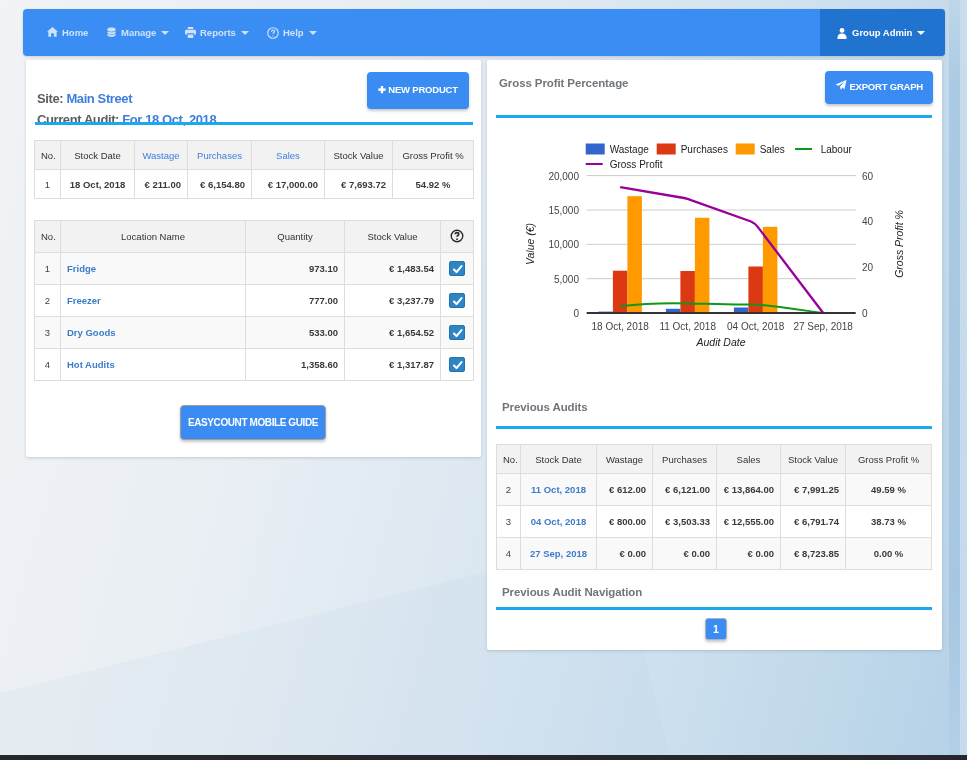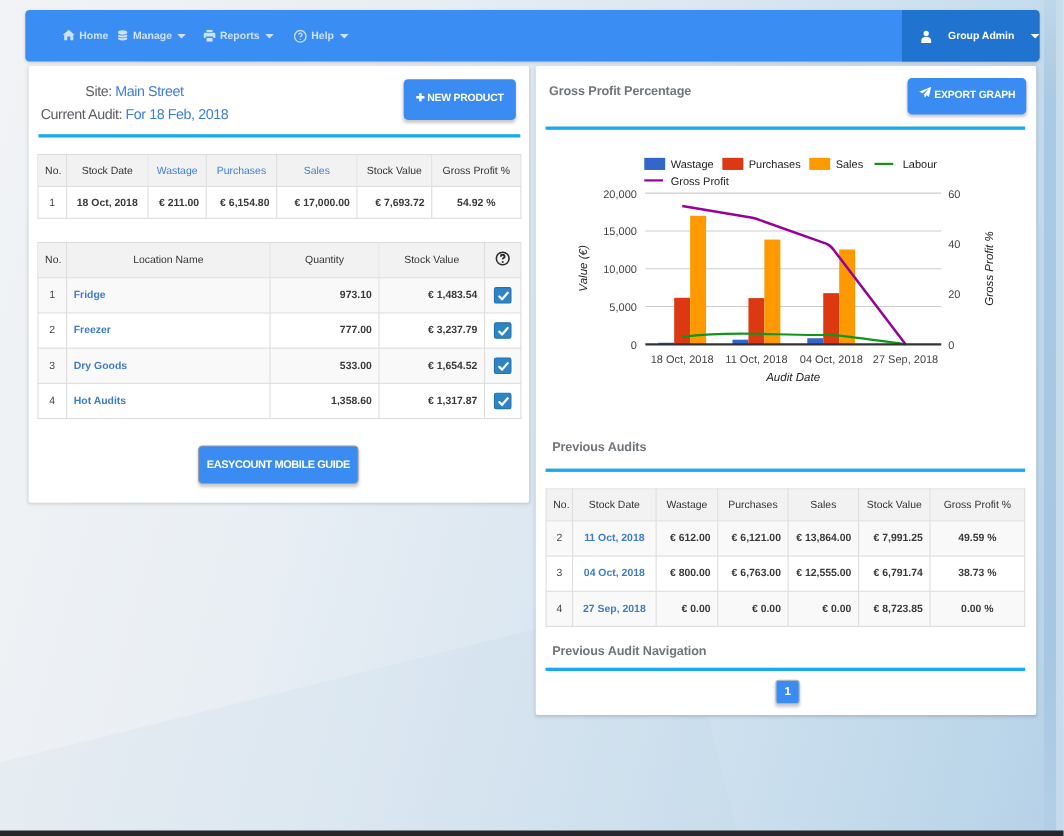--- a/index.html
+++ b/index.html
@@ -18,32 +18,32 @@
 .footer { position:absolute; left:0; right:0; bottom:0; height:5px; background:#27272b; }
 
 
 .navbar { position:absolute; left:23px; top:9px; width:922px; height:47px;
   background:#3a8ef3; border-radius:4px; box-shadow:0 1px 3px rgba(0,0,0,0.15); }
 .nav-items { position:absolute; left:0; top:0; height:47px; }
 .nav-item { position:absolute; top:0; height:47px; display:flex; align-items:center; color:#cfe2fb; font-size:9.5px; font-weight:bold; }
 .nav-item svg { margin-right:4px; }
 .caret { display:inline-block; width:0; height:0; border-left:4px solid transparent; border-right:4px solid transparent; border-top:4px solid #cde1fb; margin-left:5px; }
 .usr { position:absolute; right:0; top:0; width:125px; height:47px; background:#2173d0;
-  border-radius:0 4px 4px 0; display:flex; align-items:center; justify-content:space-between; padding-left:16px;
+  border-radius:0 4px 4px 0; display:flex; align-items:center; justify-content:flex-start; padding-left:16px;
   color:#fff; font-size:9.5px; font-weight:bold; }
 .usr .caret { border-top-color:#fff; }
 .usr svg { margin-right:4px; }
 
 
 .card { position:absolute; background:#fff; border-radius:2px; box-shadow:0 1px 3px rgba(80,90,100,0.25); }
 .card-l { left:26px; top:60px; width:455px; height:397px; }
 .card-r { left:487px; top:60px; width:455px; height:590px; }
 .hr-cyan { position:absolute; height:3px; background:#19a9f0; }
 
-.sitelines { position:absolute; left:11px; top:12px; font-size:13px; letter-spacing:-0.4px; font-weight:normal; color:#5b5f63; line-height:21px;text-align:center; }
+.sitelines { position:absolute; left:11px; top:28px; font-size:13px; letter-spacing:-0.4px; font-weight:bold; color:#5b5f63; line-height:21px; }
 .sitelines .bl { color:#3d7edb; }
 
 .btn { position:absolute; background:#3a8cf2; color:#fff; font-weight:bold;
   font-family:"Liberation Sans",sans-serif; text-align:center;
   border:none; border-radius:4px; box-shadow:0 2px 3px rgba(0,0,0,0.22); }
 
 
 table { border-collapse:collapse; table-layout:fixed; font-size:9.5px; color:#3a3a3a; }
 th { background:#f2f2f2; font-weight:normal; color:#333; }
 th, td { border:1px solid #ddd; padding:0 6px; overflow:hidden; white-space:nowrap; }
@@ -70,21 +70,21 @@
 .h-grey { position:absolute; font-size:11.5px; font-weight:bold; color:#71767b; letter-spacing:-0.1px; }
 </style>
 </head>
 <body>
 <div class="diag1"></div>
 <div class="band-r1"></div>
 <div class="band-r2"></div>
 
 <div class="navbar">
   <div class="nav-items">
-    <div class="nav-item" style="left:34px">
+    <div class="nav-item" style="left:24px">
       <svg width="11" height="11" viewBox="0 0 16 16" fill="#cfe2fb">
           <path d="M8 0L0 7h2v7h4v-5h4v5h4V7h2L8 0z"></path>
         </svg>
       Home</div>
     <div class="nav-item" style="left:83px">
       <svg width="11" height="12" viewBox="0 0 16 16" fill="#cfe2fb">
           <path d="M8 0C4.7 0 2 1 2 2.3v1.4C2 5 4.7 6 8 6s6-1 6-2.3V2.3C14 1 11.3 0 8 0zM2 5.5v2C2 8.7 4.7 9.7 8 9.7s6-1 6-2.2v-2C12.7 6.5 10.4 7 8 7S3.3 6.5 2 5.5zm0 3.7v2C2 12.4 4.7 13.4 8 13.4s6-1 6-2.2v-2c-1.3 1-3.6 1.5-6 1.5s-4.7-.5-6-1.5z"></path>
         </svg>
       Manage <span class="caret"></span></div>
     <div class="nav-item" style="left:162px">
@@ -105,21 +105,21 @@
         <circle cx="8" cy="4.5" r="3.2"></circle>
         <path d="M8 8.5c-3.3 0-6 2-6 4.8V16h12v-2.7c0-2.8-2.7-4.8-6-4.8z"></path>
       </svg>
     Group Admin <span class="caret"></span>
   </div>
 </div>
 
 <div class="card card-l">
   <div class="sitelines">
     Site: <span class="bl">Main Street</span><br>
-    Current Audit: <span class="bl">For 18 Feb, 2018</span>
+    Current Audit: <span class="bl">For 18 Oct, 2018</span>
   </div>
   <div class="btn" style="left:341px; top:12px; width:102px; height:37px; line-height:35px; font-size:9.5px; letter-spacing:-0.2px;">✚&nbsp;NEW&nbsp;PRODUCT</div>
   <div class="hr-cyan" style="left:9px; top:62px; width:438px;"></div>
 
   <table class="tbl1">
     <colgroup>
         <col style="width:26px">
         <col style="width:74px">
         <col style="width:53px">
         <col style="width:64px">
@@ -315,21 +315,21 @@
           <td class="rt">€ 612.00</td>
           <td class="rt">€ 6,121.00</td>
           <td class="rt">€ 13,864.00</td>
           <td class="rt">€ 7,991.25</td>
           <td class="ct">49.59 %</td>
         </tr>
     <tr>
           <td class="num">3</td>
           <td class="ct"><a class="lnk">04 Oct, 2018</a></td>
           <td class="rt">€ 800.00</td>
-          <td class="rt">€ 6,763.00</td>
+          <td class="rt">€ 3,503.33</td>
           <td class="rt">€ 12,555.00</td>
           <td class="rt">€ 6,791.74</td>
           <td class="ct">38.73 %</td>
         </tr>
     <tr class="odd">
           <td class="num">4</td>
           <td class="ct"><a class="lnk">27 Sep, 2018</a></td>
           <td class="rt">€ 0.00</td>
           <td class="rt">€ 0.00</td>
           <td class="rt">€ 0.00</td>

